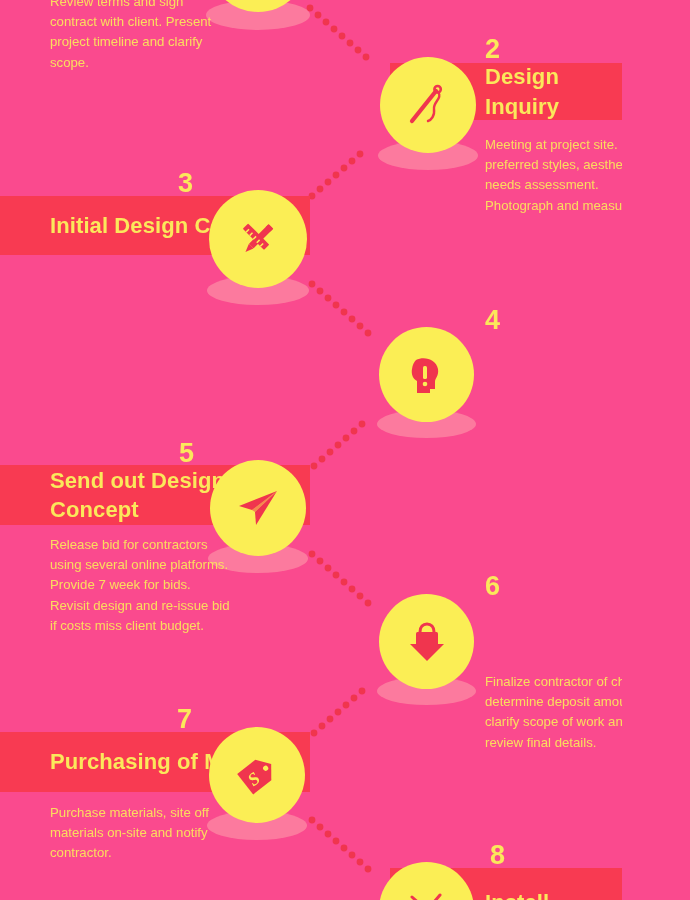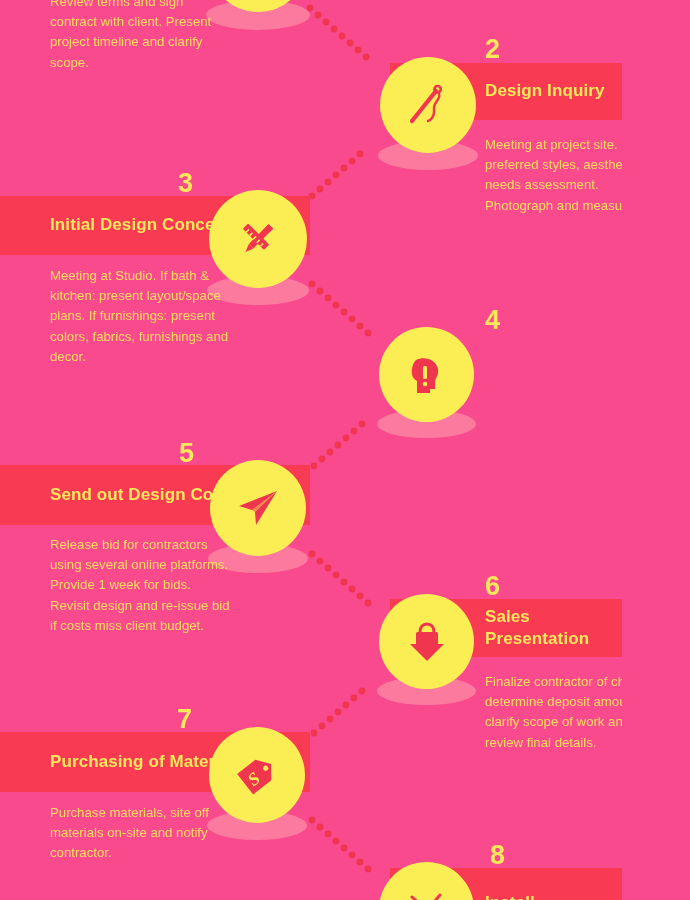--- a/index.html
+++ b/index.html
@@ -34,21 +34,21 @@
     position:absolute;
     background:#f83a52;
     display:flex;
     align-items:center;
   }
   .banner.right { left:390px; right:0; width:auto; padding-left:95px; }
   .banner.left  { left:0; width:310px; padding-left:50px; }
 
   .banner-title {
     color:#fbe85b;
-    font-size:17px;
+    font-size:22px;
     font-weight:bold;
     line-height:1.32;
     letter-spacing:.1px;
   }
 
   
   .step-num {
     position:absolute;
     color:#fbe85b;
     font-size:27px;
@@ -225,21 +225,20 @@
               <rect x="22.5" y="22" width="4" height="1.5"></rect>
               <rect x="22.5" y="27" width="4" height="1.5"></rect>
               <rect x="22.5" y="32" width="4" height="1.5"></rect>
             </g>
           </g>
         </g>
       </svg>
     </div>
   </div>
 
-  <div class="step-body left" style="top:266px;">Meeting at Studio. If bath &amp; kitchen: present layout/space plans. If furnishings: present colors, fabrics, furnishings and decor.</div>
 
   <div class="step-num" style="left:485px; top:307px;">4</div>
 
   <div class="icon-wrap" style="left:379px; top:327px; width:95px; height:128px;">
     <div class="icon-shadow" style="left:-2px; top:83px; width:99px; height:28px;"></div>
     <div class="icon-circle" style="width:95px; height:95px;">
       <svg width="48" height="48" viewBox="0 0 48 48">
         <path d="M13 9 C21 5 33 8 35 18 C36 25 32 27 32 31 L32 38 L27 38 L27 42 L14 42 L14 30 C10 28 8 23 9 18 C9.5 14 11 11 13 9 Z" fill="#f0354e"></path>
         <rect x="20" y="15" width="4" height="13" rx="1.6" fill="#fbee55"></rect>
         <circle cx="22" cy="33" r="2.3" fill="#fbee55"></circle>
@@ -259,25 +258,22 @@
       <svg width="50" height="50" viewBox="0 0 50 50">
         <g fill="#f0354e">
           <polygon points="44,8 6,23 19,27"></polygon>
           <polygon points="44,8 22,29 23,42"></polygon>
         </g>
         <polygon points="44,8 19,27 22,29" fill="#f0354e" opacity=".55"></polygon>
       </svg>
     </div>
   </div>
 
-  <div class="step-body left" style="top:535px;">Release bid for contractors using several online platforms. Provide 1 week for bids. Revisit design and re-issue bid if costs miss client budget.</div>
-
-  <div class="banner right" style="top:599px; height:58px;">
-    <div class="banner-title">Sales Presentation</div>
-  </div>
+  <div class="step-body left" style="top:535px;">Release bid for contractors using several online platforms. Provide 7 week for bids. Revisit design and re-issue bid if costs miss client budget.</div>
+
   <div class="step-num" style="left:485px; top:573px;">6</div>
 
   <div class="icon-wrap" style="left:379px; top:594px; width:95px; height:128px;">
     <div class="icon-shadow" style="left:-2px; top:83px; width:99px; height:28px;"></div>
     <div class="icon-circle" style="width:95px; height:95px;">
       <svg width="50" height="50" viewBox="0 0 50 50">
         <g fill="#f0354e">
           <path d="M18 15 C18 10 21 7 25 7 C29 7 32 10 32 15" fill="none" stroke="#f0354e" stroke-width="3"></path>
           <rect x="14" y="15" width="22" height="17" rx="1.5"></rect>
           <polygon points="8,27 42,27 25,44"></polygon>

